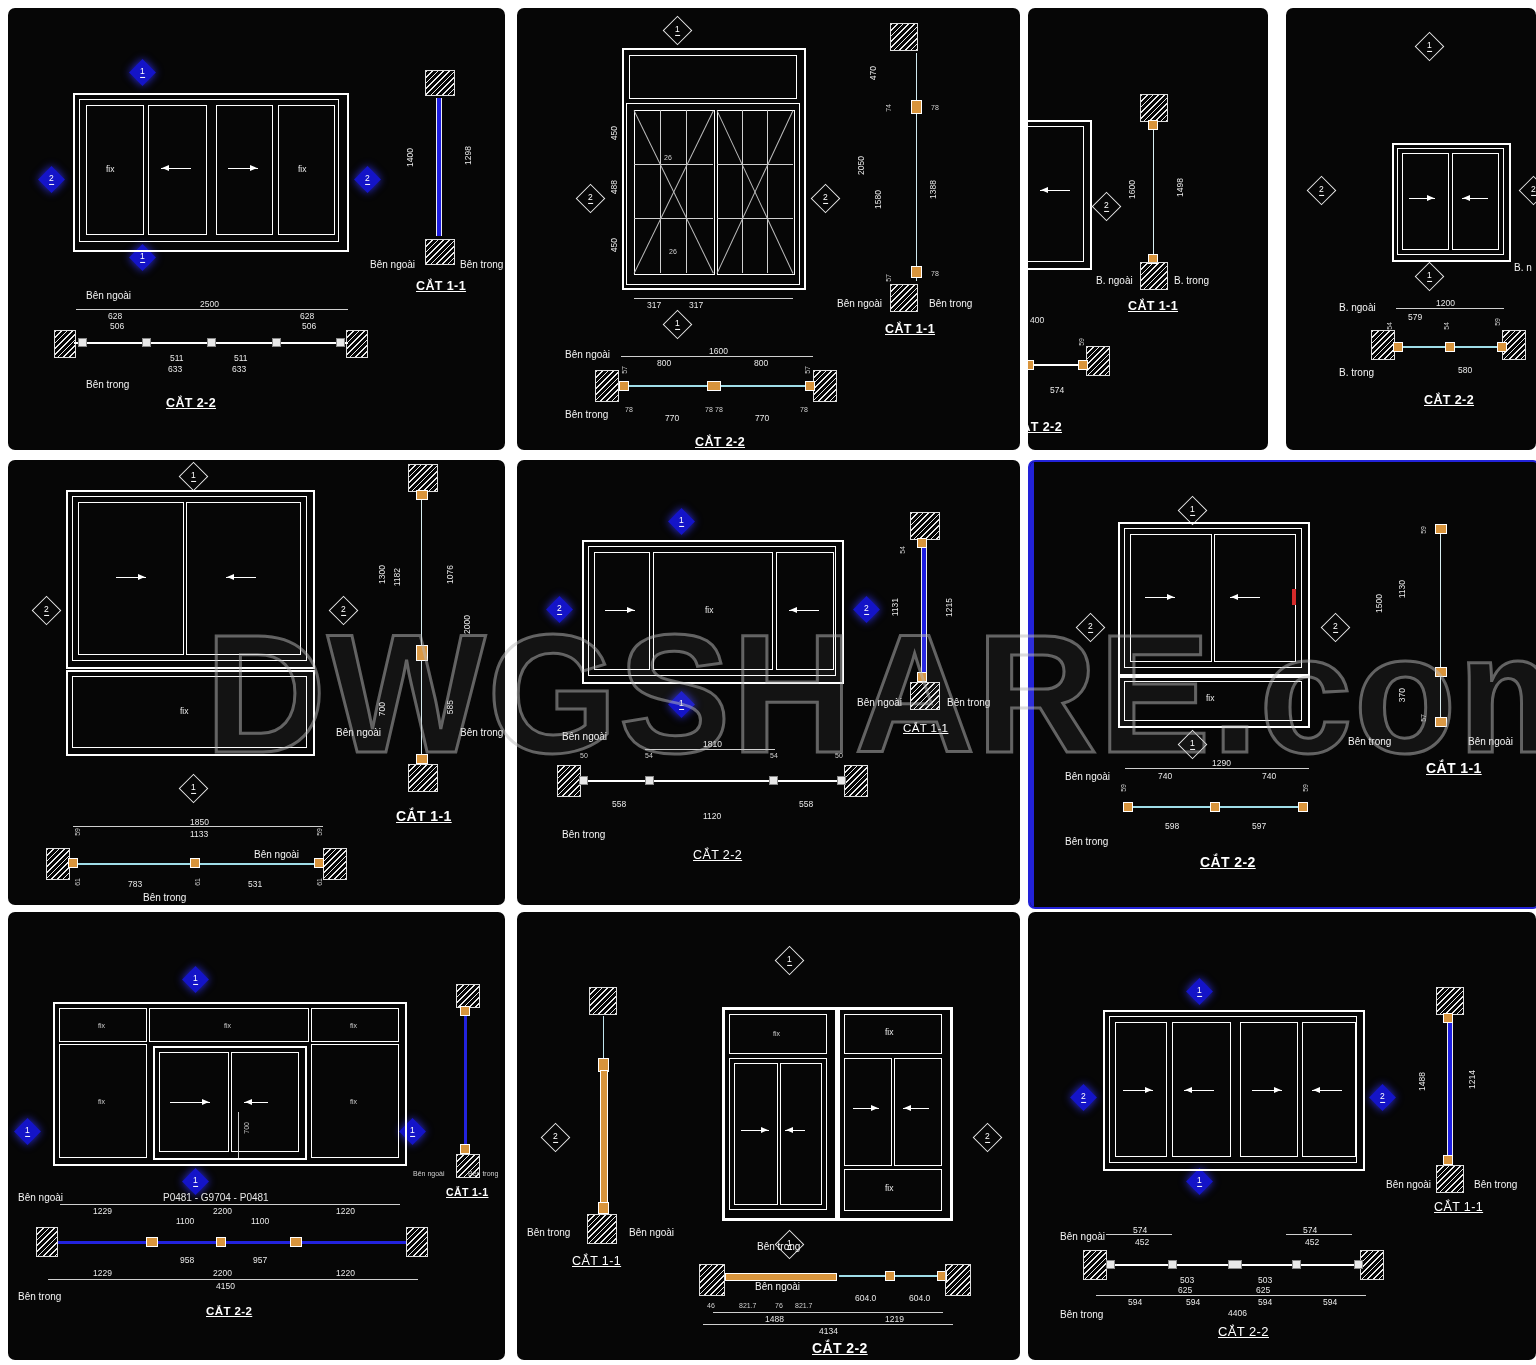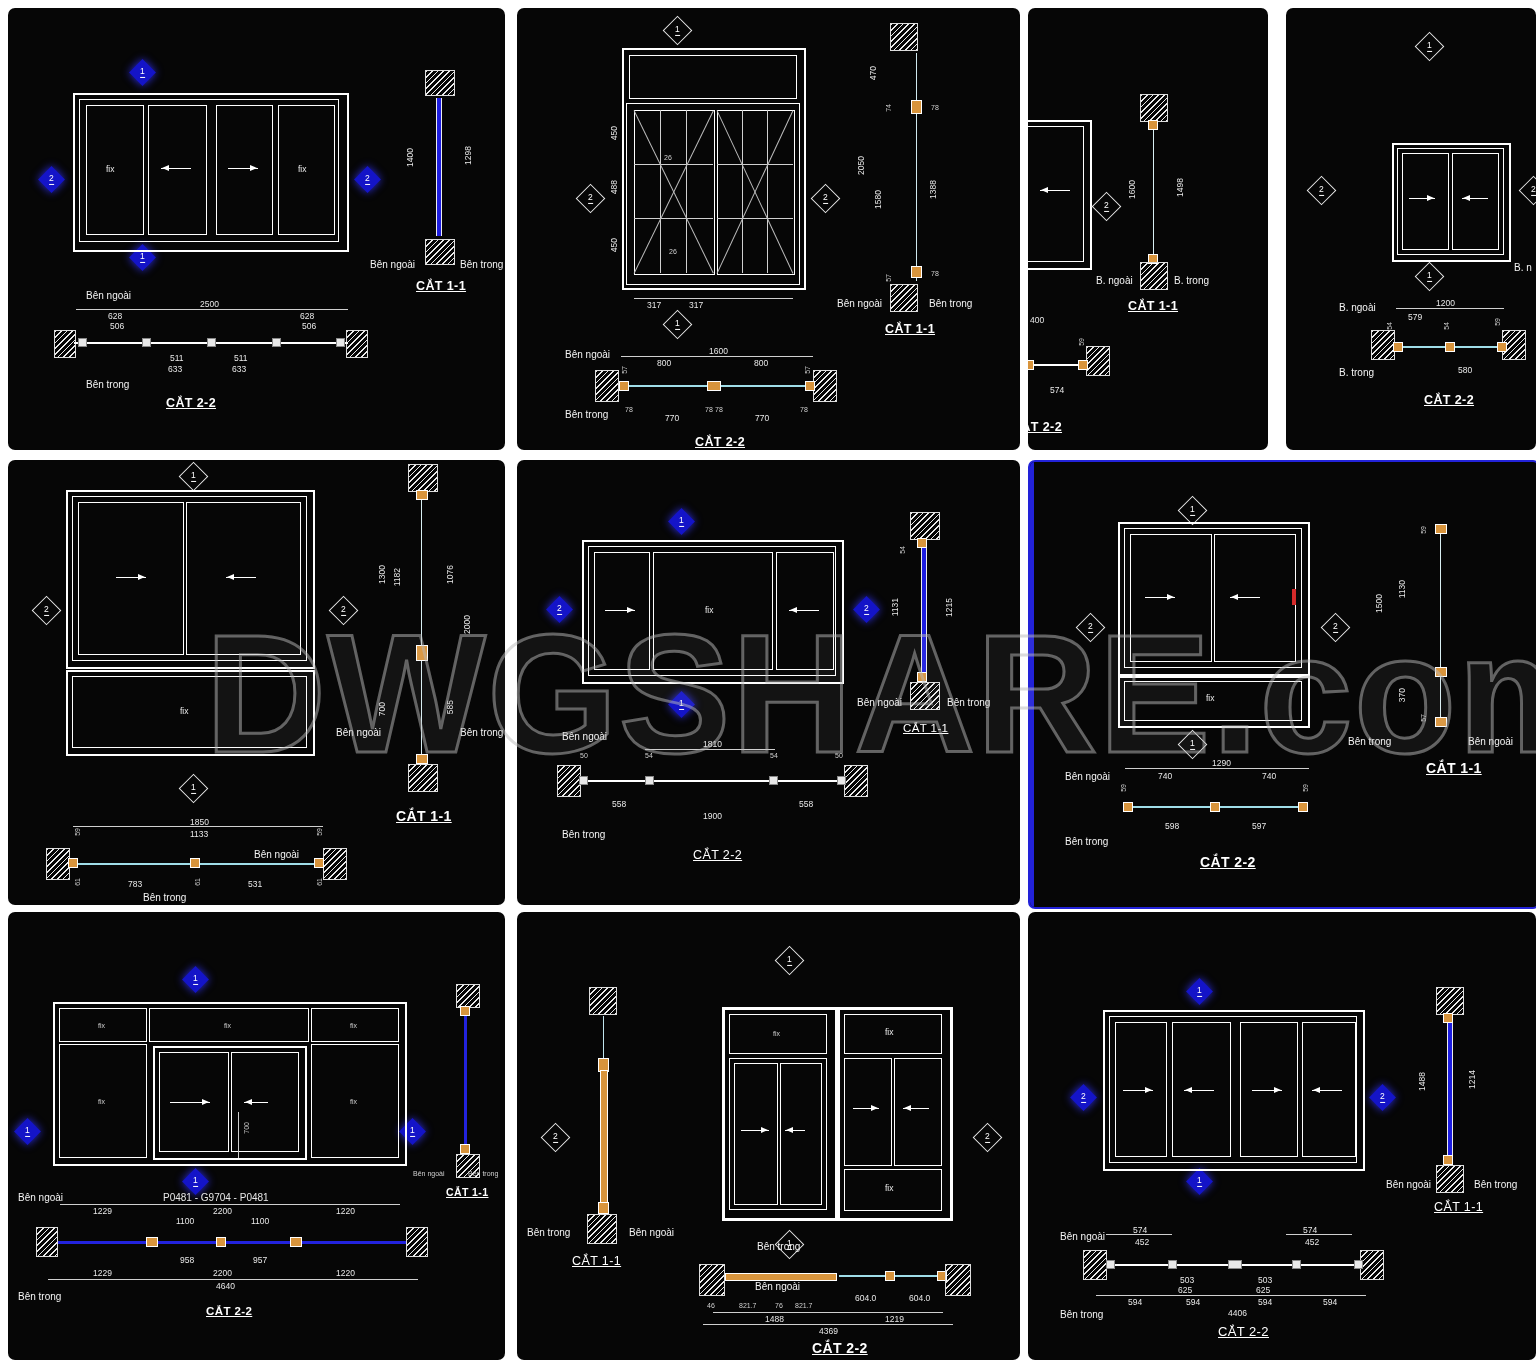--- a/index.html
+++ b/index.html
@@ -336,21 +336,21 @@
   <span class="t sm" style="left:318px;top:292px;">50</span>
   <div class="ht" style="left:40px;top:305px;width:22px;height:30px;"></div>
   <div class="ht" style="left:327px;top:305px;width:22px;height:30px;"></div>
   <div class="hl" style="left:64px;top:320px;width:262px;background:#fff;height:1.5px;"></div>
   <div class="ndw" style="left:62px;top:316px;"></div>
   <div class="ndw" style="left:128px;top:316px;"></div>
   <div class="ndw" style="left:252px;top:316px;"></div>
   <div class="ndw" style="left:320px;top:316px;"></div>
   <span class="t" style="left:95px;top:340px;">558</span>
   <span class="t" style="left:282px;top:340px;">558</span>
-  <span class="t" style="left:186px;top:352px;">1900</span>
+  <span class="t" style="left:186px;top:352px;">1120</span>
   <span class="t lbl" style="left:45px;top:370px;">Bên trong</span>
   <span class="ttl" style="left:176px;top:388px;font-weight:normal;">CẮT 2-2</span>
 </div>
 
 <div class="pnl" style="left:1028px;top:460px;width:508px;height:445px;border:2px solid #2222d8;">
   <div style="position:absolute;left:0;top:0;width:4px;height:445px;background:#2222d8;"></div>
   <div class="dm dmW" style="left:152px;top:38px;">
       <i>1</i>
     </div>
   <div class="dm dmW" style="left:152px;top:272px;">
@@ -453,21 +453,21 @@
   <div class="gb" style="left:50px;top:329px;width:348px;"></div>
   <div class="nd" style="left:138px;top:325px;width:10px;"></div>
   <div class="nd" style="left:208px;top:325px;"></div>
   <div class="nd" style="left:282px;top:325px;width:10px;"></div>
   <span class="t" style="left:172px;top:344px;">958</span>
   <span class="t" style="left:245px;top:344px;">957</span>
   <span class="t" style="left:85px;top:357px;">1229</span>
   <span class="t" style="left:205px;top:357px;">2200</span>
   <span class="t" style="left:328px;top:357px;">1220</span>
   <div class="hl" style="left:40px;top:367px;width:370px;"></div>
-  <span class="t" style="left:208px;top:370px;">4640</span>
+  <span class="t" style="left:208px;top:370px;">4150</span>
   <span class="t lbl" style="left:10px;top:380px;">Bên trong</span>
   <span class="ttl" style="left:198px;top:393px;font-size:11.5px;">CẮT 2-2</span>
 </div>
 
 <div class="pnl" style="left:517px;top:912px;width:503px;height:448px;">
   <div class="dm dmW" style="left:262px;top:38px;">
       <i>1</i>
     </div>
   <div class="dm dmW" style="left:262px;top:322px;">
       <i>1</i>
@@ -515,21 +515,21 @@
   <span class="t sm" style="left:190px;top:390px;">46</span>
   <span class="t sm" style="left:222px;top:390px;">821.7</span>
   <span class="t sm" style="left:258px;top:390px;">76</span>
   <span class="t sm" style="left:278px;top:390px;">821.7</span>
   <span class="t" style="left:338px;top:382px;">604.0</span>
   <span class="t" style="left:392px;top:382px;">604.0</span>
   <div class="hl" style="left:196px;top:400px;width:230px;"></div>
   <span class="t" style="left:248px;top:403px;">1488</span>
   <span class="t" style="left:368px;top:403px;">1219</span>
   <div class="hl" style="left:186px;top:412px;width:250px;"></div>
-  <span class="t" style="left:302px;top:415px;">4369</span>
+  <span class="t" style="left:302px;top:415px;">4134</span>
   <span class="ttl" style="left:295px;top:428px;font-size:14px;">CẮT 2-2</span>
 </div>
 
 <div class="pnl" style="left:1028px;top:912px;width:508px;height:448px;">
   <div class="dm dmB" style="left:162px;top:70px;">
       <i>1</i>
     </div>
   <div class="dm dmB" style="left:162px;top:260px;">
       <i>1</i>
     </div>

